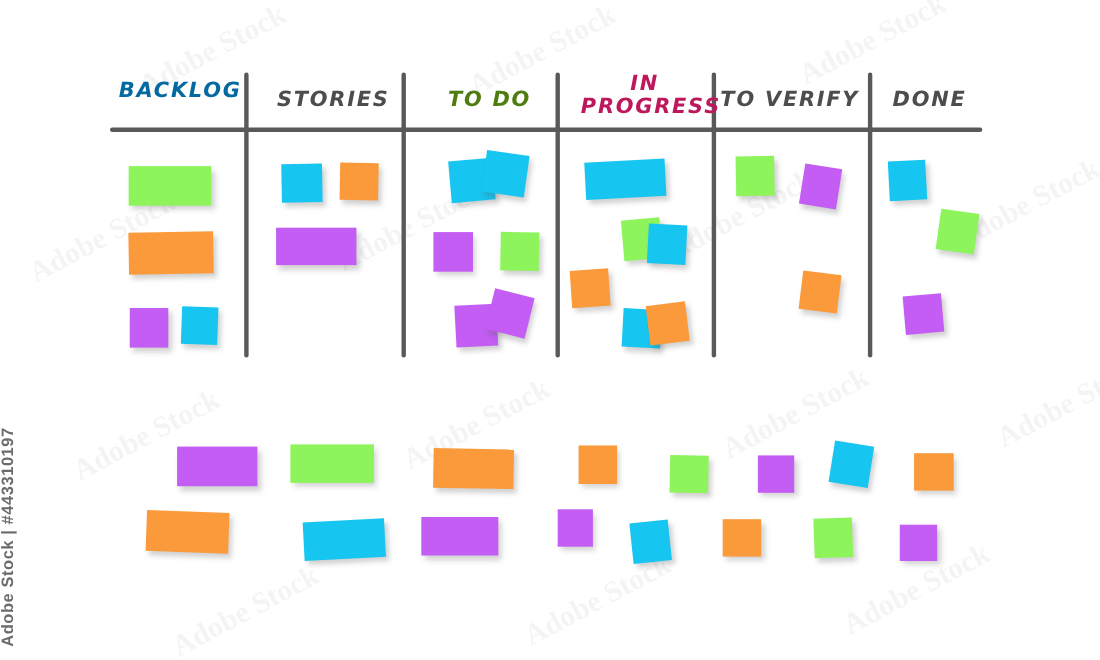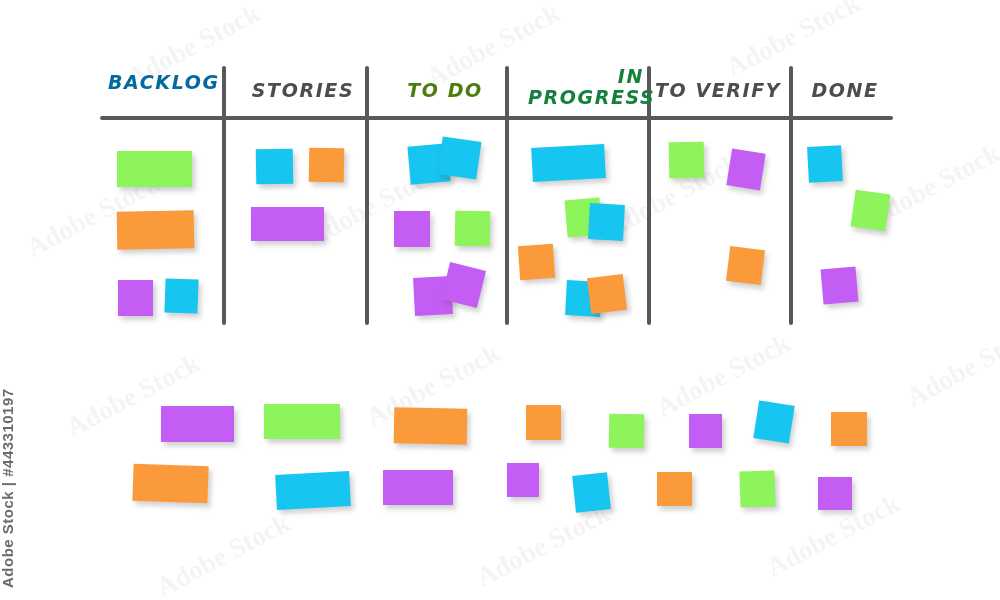--- a/index.html
+++ b/index.html
@@ -106,21 +106,21 @@
       <div class="vrule" style="left: 365px; top: 66px; width: 3.5px; height: 259px; background: rgb(89, 89, 91);"></div>
       <div class="vrule" style="left: 505px; top: 66px; width: 3.5px; height: 259px; background: rgb(89, 89, 91);"></div>
       <div class="vrule" style="left: 647px; top: 66px; width: 3.5px; height: 259px; background: rgb(89, 89, 91);"></div>
       <div class="vrule" style="left: 789px; top: 66px; width: 3.5px; height: 259px; background: rgb(89, 89, 91);"></div>
     </div>
 
   <div id="heads-layer">
       <div class="col-head" style="left: 108px; top: 72px; width: 110px; color: #0369a1;">BACKLOG</div>
       <div class="col-head" style="left: 248px; top: 80px; width: 110px; color: rgb(77, 77, 79);">STORIES</div>
       <div class="col-head" style="left: 390px; top: 80px; width: 110px; color: #4d7c0f;">TO DO</div>
-      <div class="col-head" style="left: 528px; top: 66px; width: 116px; color: #15803d; text-align: right;">IN
+      <div class="col-head" style="left: 528px; top: 66px; width: 116px; color: #be185d;">IN
 PROGRESS</div>
       <div class="col-head" style="left: 652px; top: 80px; width: 132px; color: rgb(77, 77, 79); font-style: italic;">TO VERIFY</div>
       <div class="col-head" style="left: 792px; top: 80px; width: 106px; color: rgb(77, 77, 79);">DONE</div>
     </div>
 
   <div id="notes-layer">
       <div class="note" style="left: 117px; top: 151px; width: 75px; height: 36px; background: rgb(141, 244, 92); transform: rotate(0deg);"></div>
       <div class="note" style="left: 117px; top: 211px; width: 77px; height: 38px; background: rgb(251, 154, 59); transform: rotate(-1deg);"></div>
       <div class="note" style="left: 118px; top: 280px; width: 35px; height: 36px; background: rgb(196, 93, 244); transform: rotate(0deg);"></div>
       <div class="note" style="left: 165px; top: 279px; width: 33px; height: 34px; background: rgb(22, 197, 240); transform: rotate(2deg);"></div>

